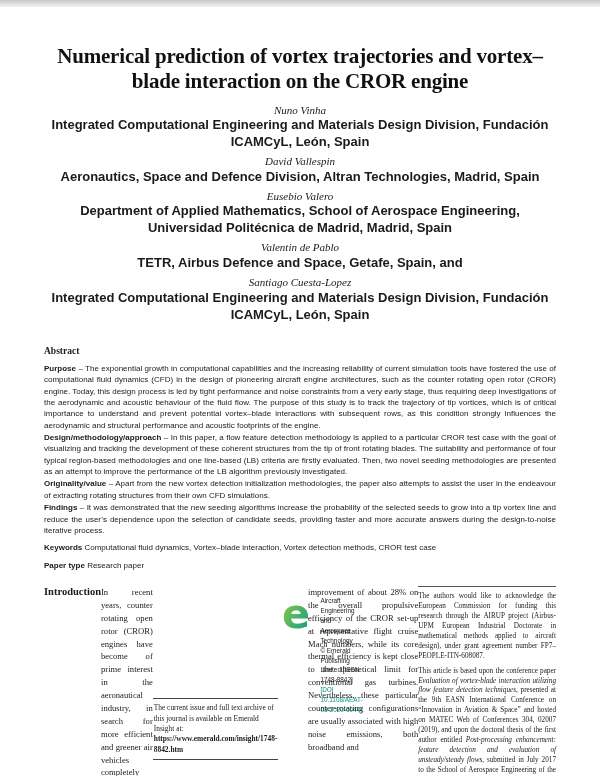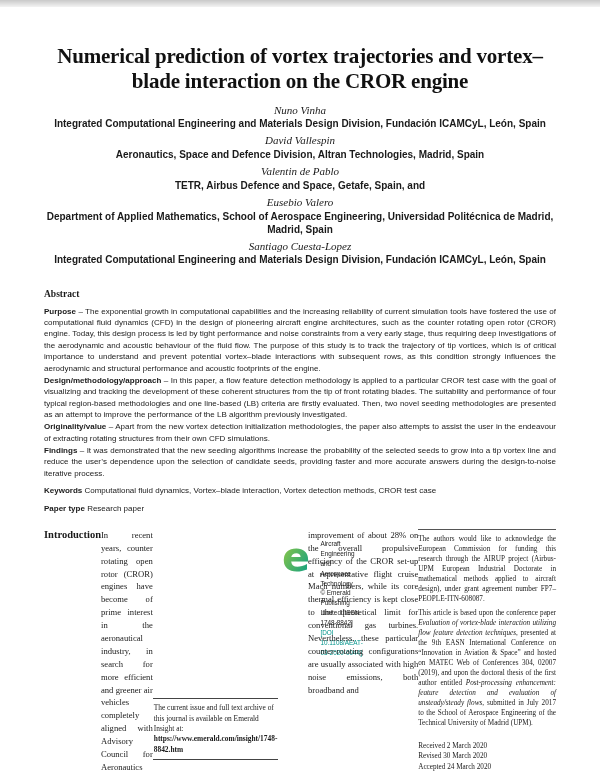--- a/index.html
+++ b/index.html
@@ -19,21 +19,21 @@
   .title{
     margin:44px 0 10px 0;
     font-family:"Liberation Serif", serif;
     font-weight:bold;
     font-size:21px;line-height:1.18;
     text-align:center;letter-spacing:-0.2px;color:#111;
   }
   .authors{text-align:center;margin-bottom:10px;}
   .author{margin-bottom:4px;}
   .author-name{font-style:italic;font-size:11px;line-height:1.25;}
-  .author-aff{font-family:"Liberation Sans", sans-serif;font-weight:bold;font-size:10px;line-height:1.3;}
+  .author-aff{font-family:"Liberation Sans", sans-serif;font-weight:bold;font-size:13px;line-height:1.3;}
   .abstract{font-family:"Liberation Sans", sans-serif;font-size:8px;line-height:1.42;text-align:justify;}
   .abstract h2{font-size:9.5px;margin:8px 0 4px 0;font-family:Liberation Serif, serif;}
   .abstract p{margin:0 0 1px 0;}
   .abstract p.kw{margin-top:6px;}
   .abstract p.pt{margin-top:6px;}
   .columns{display:flex;gap:16px;margin-top:14px;flex:1;min-height:0;}
   .col{flex:1;display:flex;flex-direction:row;min-width:0;}
   .section-heading{font-family:"Liberation Serif", serif;font-weight:bold;font-size:10.5px;margin:0 0 6px 0;}
   .body-text{font-size:8.6px;line-height:1.5;text-align:justify;margin:0;font-family:Liberation Serif, serif;}
   .access-box{
@@ -63,26 +63,26 @@
   <div class="authors">
     <div class="author">
       <div class="author-name">Nuno Vinha</div>
       <div class="author-aff">Integrated Computational Engineering and Materials Design Division, Fundación ICAMCyL, León, Spain</div>
     </div>
     <div class="author">
       <div class="author-name">David Vallespin</div>
       <div class="author-aff">Aeronautics, Space and Defence Division, Altran Technologies, Madrid, Spain</div>
     </div>
     <div class="author">
+      <div class="author-name">Eusebio Valero</div>
+      <div class="author-aff">Department of Applied Mathematics, School of Aerospace Engineering, Universidad Politécnica de Madrid, Madrid, Spain</div>
+    </div>
+    <div class="author">
       <div class="author-name">Valentin de Pablo</div>
       <div class="author-aff">TETR, Airbus Defence and Space, Getafe, Spain, and</div>
-    </div>
-    <div class="author">
-      <div class="author-name">Eusebio Valero</div>
-      <div class="author-aff">Department of Applied Mathematics, School of Aerospace Engineering, Universidad Politécnica de Madrid, Madrid, Spain</div>
     </div>
     <div class="author">
       <div class="author-name">Santiago Cuesta-Lopez</div>
       <div class="author-aff">Integrated Computational Engineering and Materials Design Division, Fundación ICAMCyL, León, Spain</div>
     </div>
   </div>
 
   <div class="abstract">
     <h2>Abstract</h2>
     <p><b>Purpose</b> <span>– The exponential growth in computational capabilities and the increasing reliability of current simulation tools have fostered the use of computational fluid dynamics (CFD) in the design of pioneering aircraft engine architectures, such as the counter rotating open rotor (CROR) engine. Today, this design process is led by tight performance and noise constraints from a very early stage, thus requiring deep investigations of the aerodynamic and acoustic behaviour of the fluid flow. The purpose of this study is to track the trajectory of tip vortices, which is of critical importance to understand and prevent potential vortex–blade interactions with subsequent rows, as this condition strongly influences the aerodynamic and structural performance and acoustic footprints of the engine.</span></p>

